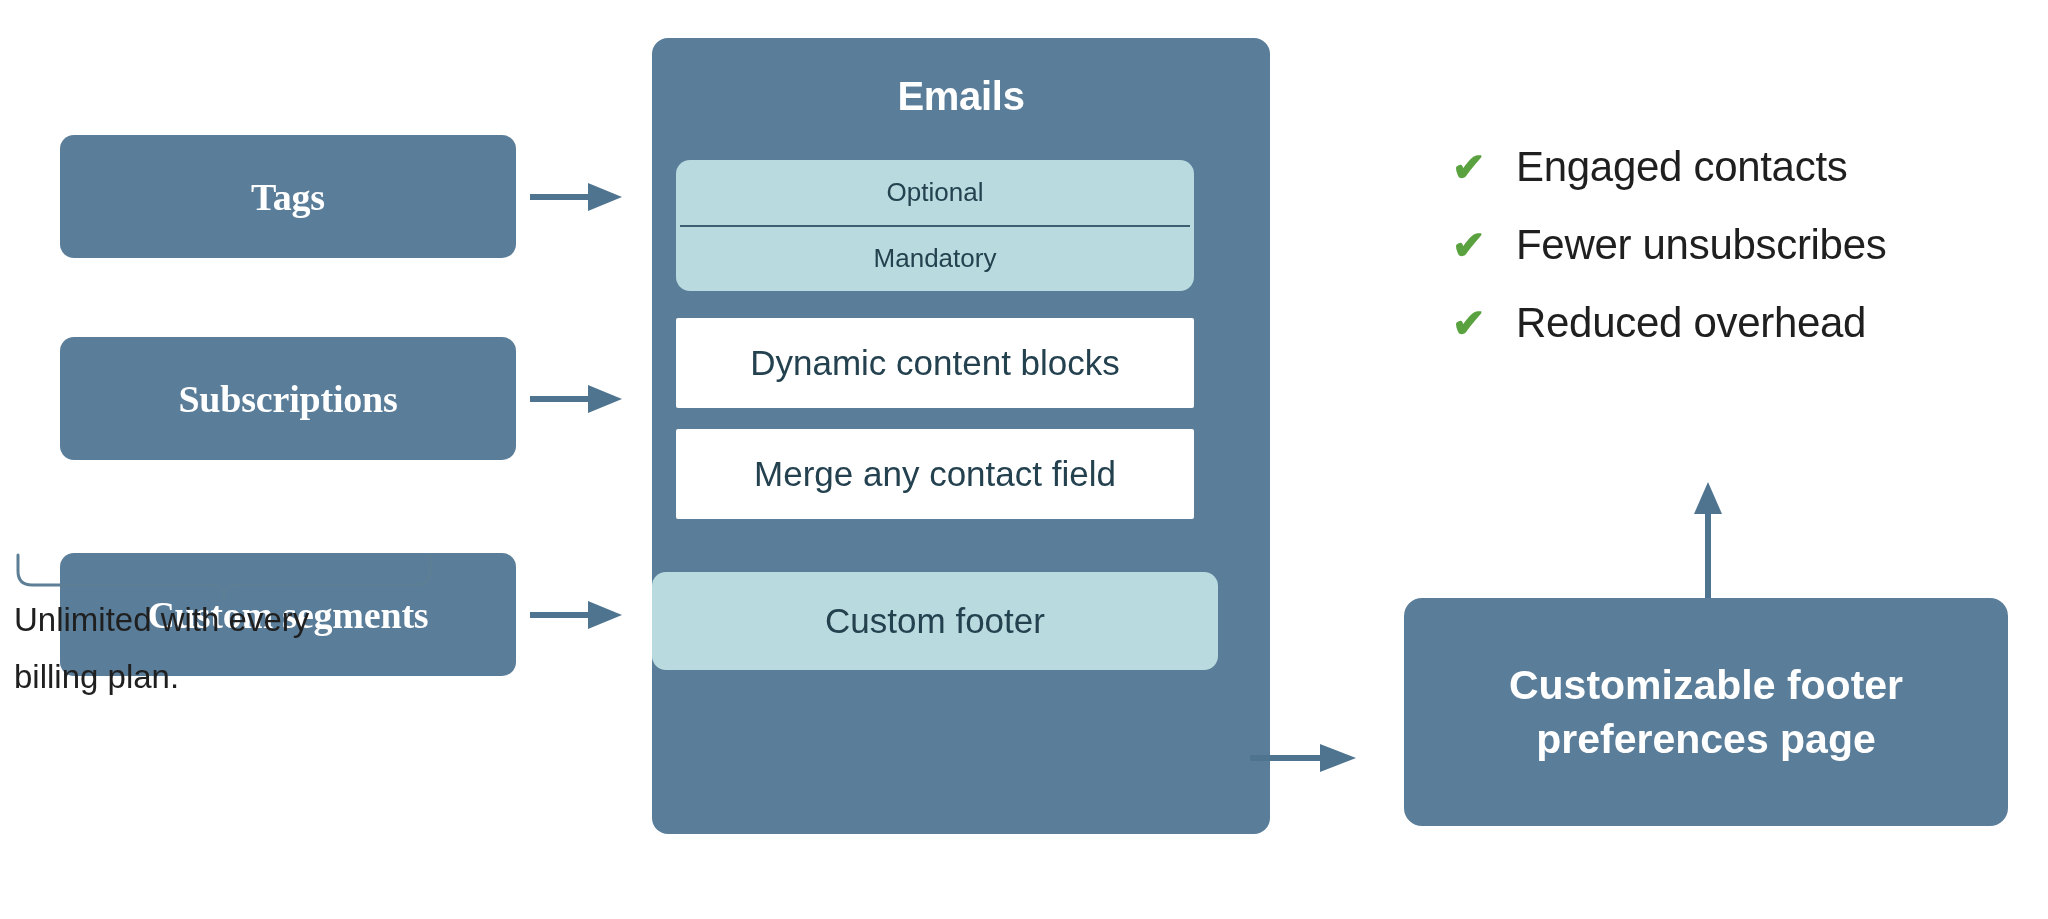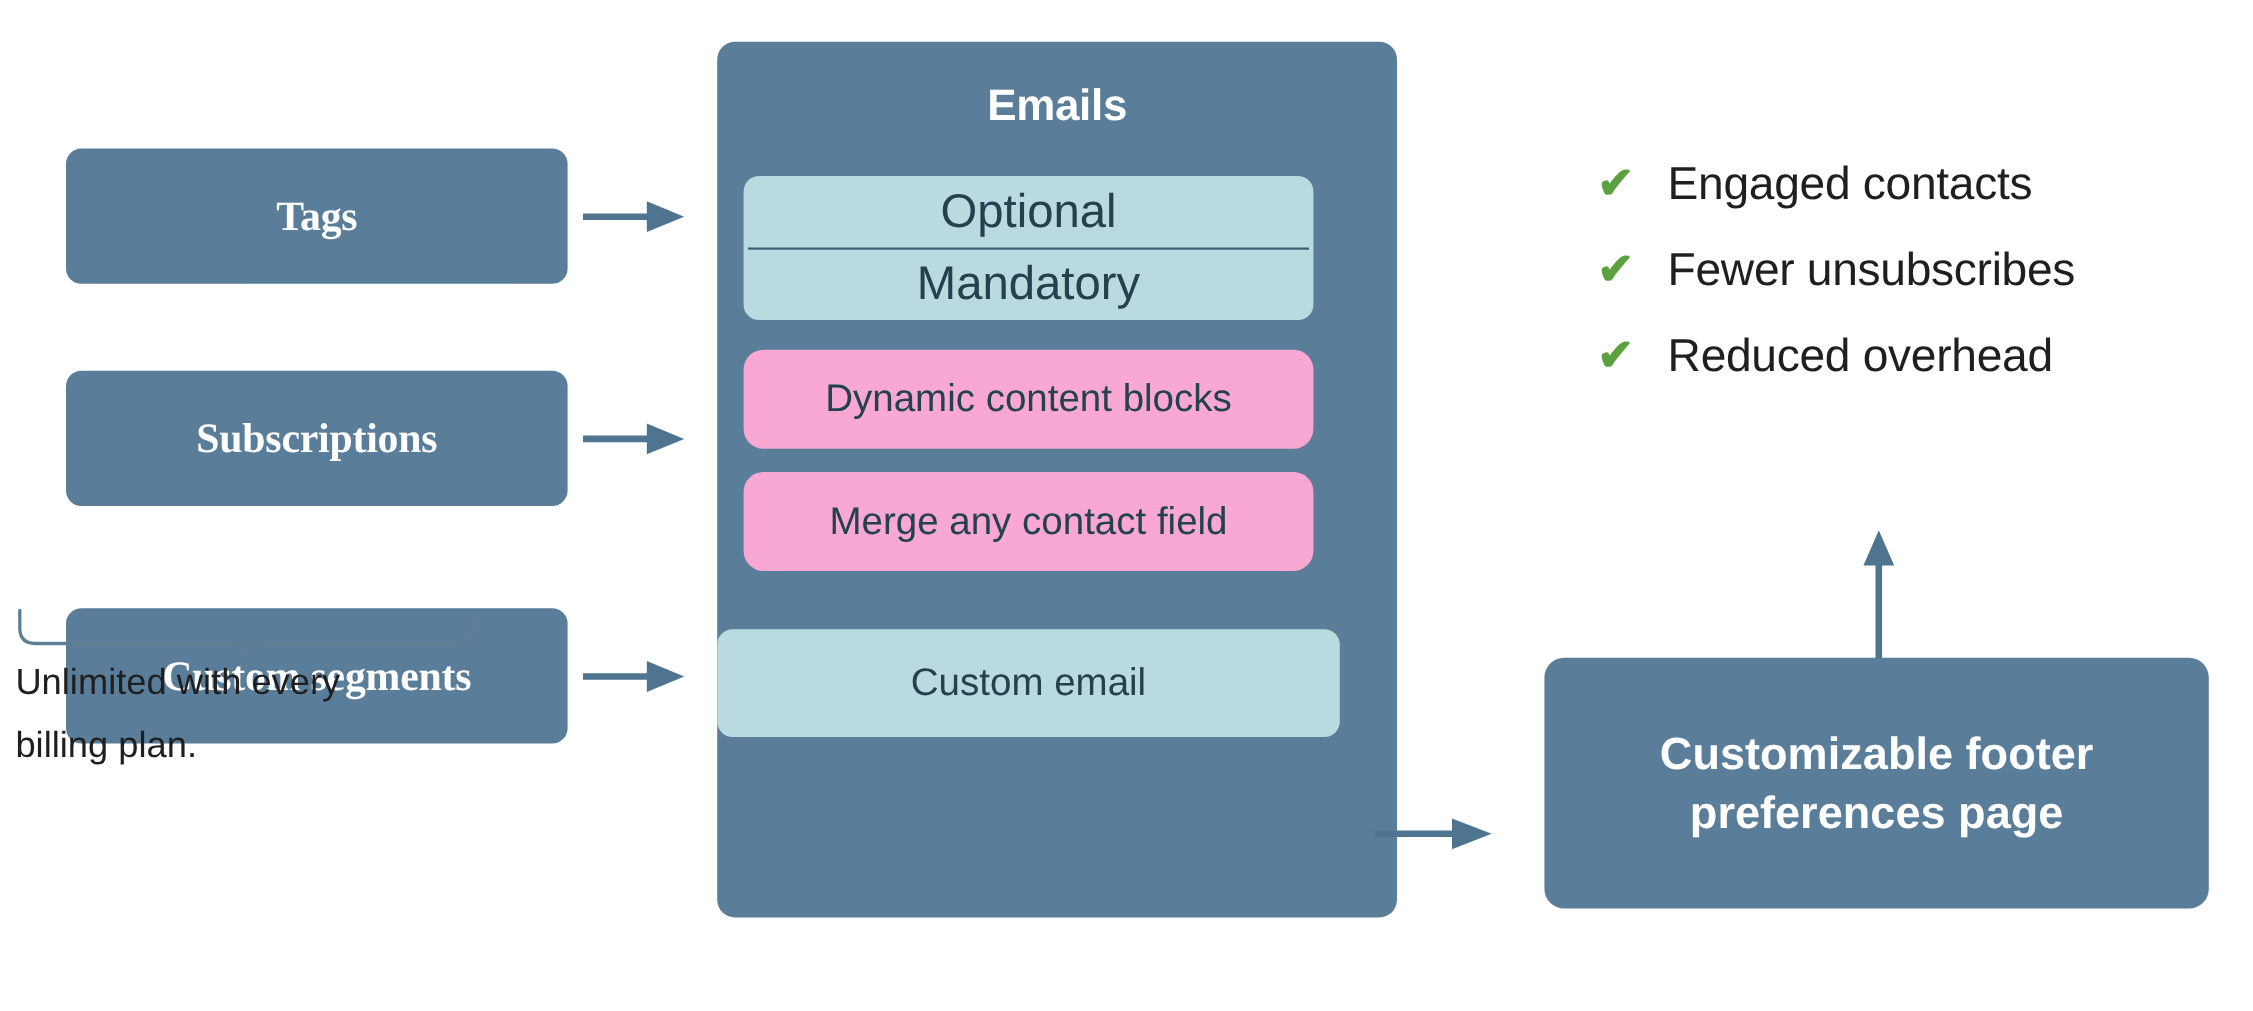--- a/index.html
+++ b/index.html
@@ -75,22 +75,22 @@
     text-align: center;
     color: #ffffff;
     font-size: 40px;
     font-weight: bold;
     letter-spacing: -0.3px;
   }
   .light-box {
     position: absolute;
     left: 24px;
     width: 518px;
-    background: #f9a8d4;
-    border-radius: 18px;
+    background: #ffffff;
+    border-radius: 2px;
     color: #24414f;
     font-size: 35px;
     display: flex;
     align-items: center;
     justify-content: center;
     box-sizing: border-box;
   }
   #group-opt-man {
     position: absolute;
     left: 24px;
@@ -103,21 +103,21 @@
   }
   .om-row {
     position: absolute;
     left: 0;
     width: 100%;
     height: 65px;
     display: flex;
     align-items: center;
     justify-content: center;
     color: #24414f;
-    font-size: 43px;
+    font-size: 26px;
   }
   #row-optional  { top: 0px; }
   #row-mandatory { top: 66px; }
   #om-divider {
     position: absolute;
     top: 65px;
     left: 4px;
     width: 510px;
     height: 2px;
     background: #3d5f72;
@@ -257,21 +257,21 @@
     <div id="group-opt-man">
       <div class="om-row" id="row-optional">Optional</div>
       <div id="om-divider"></div>
       <div class="om-row" id="row-mandatory">Mandatory</div>
     </div>
 
     <div class="light-box" id="box-dynamic">Dynamic content blocks</div>
 
     <div class="light-box" id="box-merge">Merge any contact field</div>
 
-    <div id="box-footer">Custom email</div>
+    <div id="box-footer">Custom footer</div>
   </div>
 
   <svg class="arrow-h" style="left:1248px; top:738px; width:112px; height:40px;" viewBox="0 0 112 40">
     <line x1="2" y1="20" x2="78" y2="20" stroke="#4e7490" stroke-width="6"></line>
     <polygon points="72,6 108,20 72,34" fill="#4e7490"></polygon>
   </svg>
 
   <div id="benefits">
     <div class="benefit-row">
       <span class="check-icon">✔</span>

